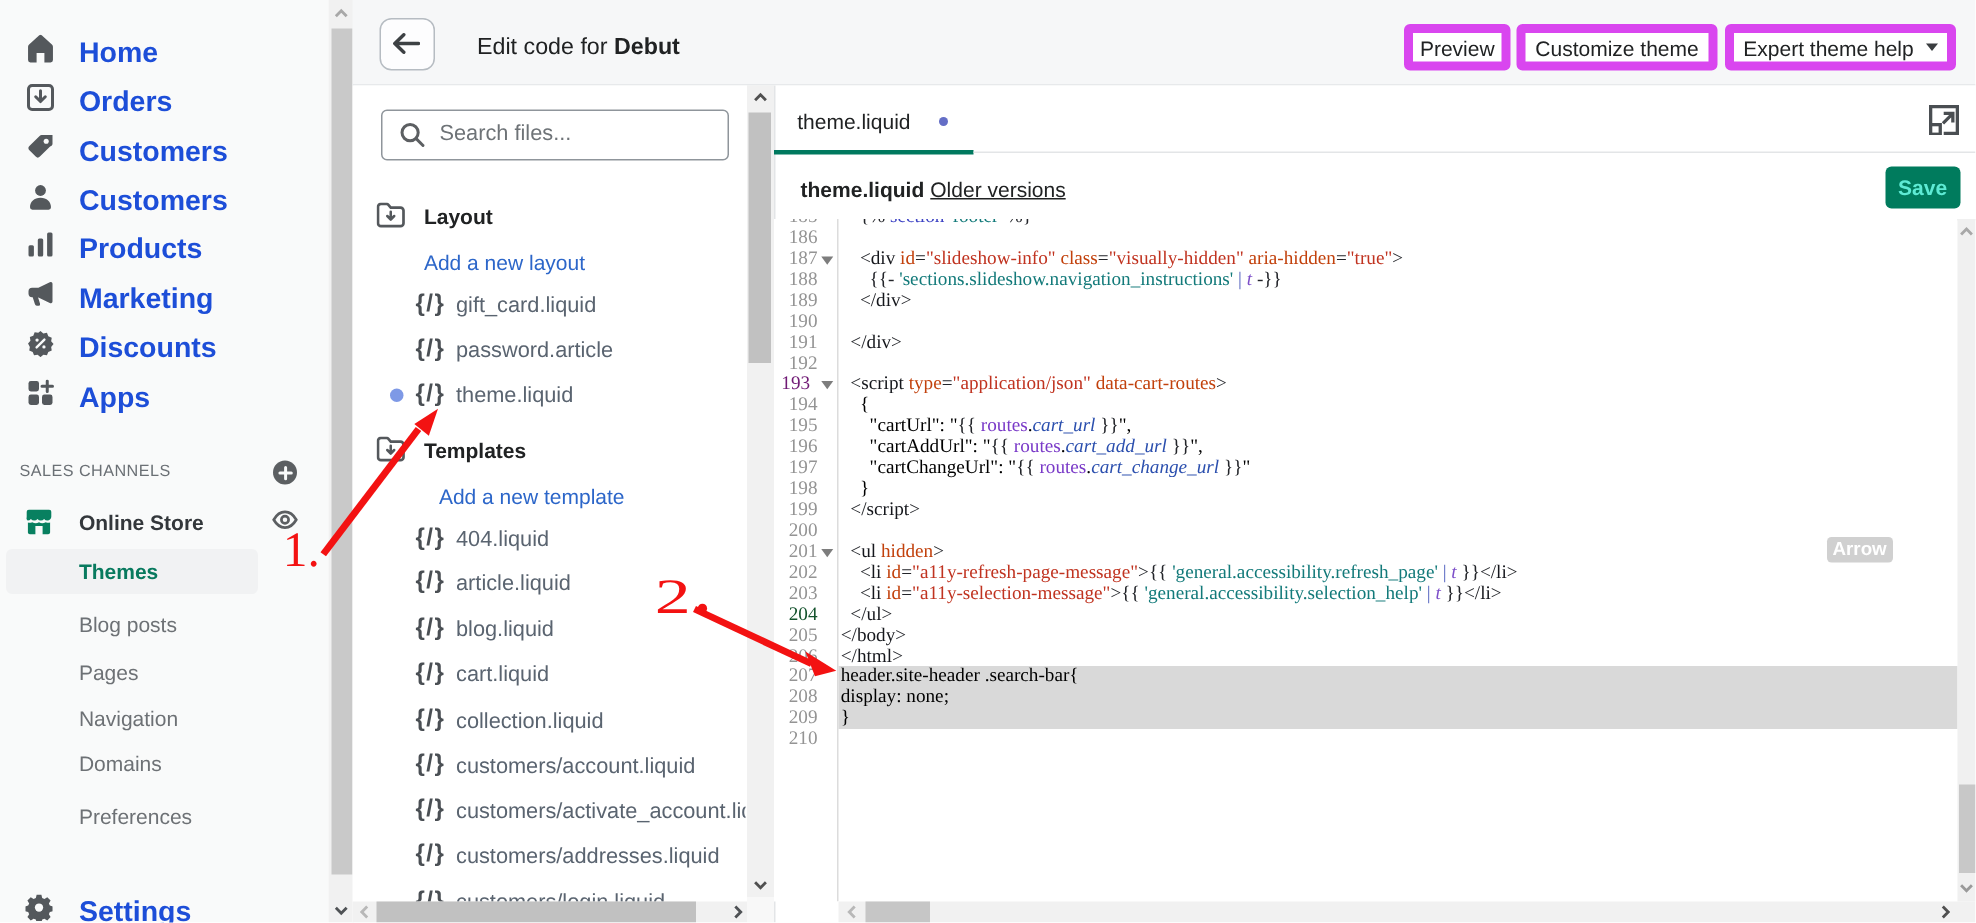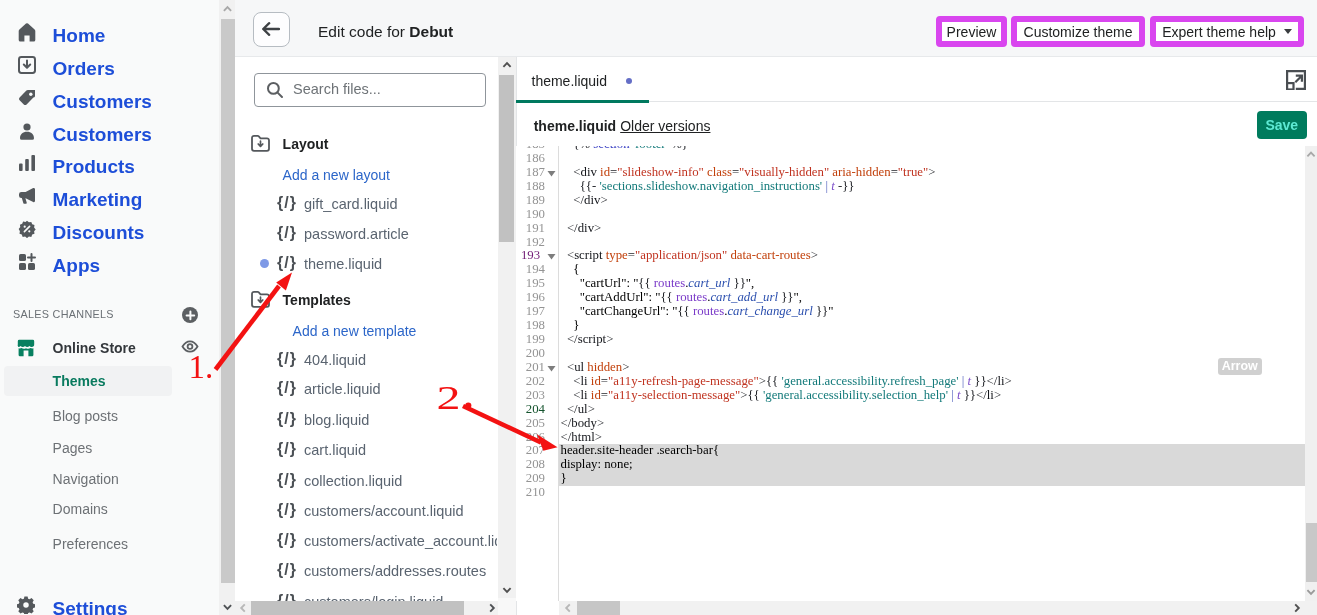--- a/index.html
+++ b/index.html
@@ -141,21 +141,21 @@
     <div class="abs" style="left:304px;top:411.9px;width:193px;overflow:hidden;white-space:nowrap;font-size:14.5px;color:#5a6470;">blog.liquid</div>
 <div class="abs" style="left:277px;top:440.4px;font-size:16px;font-weight:700;color:#4a4f54;letter-spacing:1px;">{/}</div>
     <div class="abs" style="left:304px;top:442.4px;width:193px;overflow:hidden;white-space:nowrap;font-size:14.5px;color:#5a6470;">cart.liquid</div>
 <div class="abs" style="left:277px;top:470.9px;font-size:16px;font-weight:700;color:#4a4f54;letter-spacing:1px;">{/}</div>
     <div class="abs" style="left:304px;top:472.9px;width:193px;overflow:hidden;white-space:nowrap;font-size:14.5px;color:#5a6470;">collection.liquid</div>
 <div class="abs" style="left:277px;top:500.9px;font-size:16px;font-weight:700;color:#4a4f54;letter-spacing:1px;">{/}</div>
     <div class="abs" style="left:304px;top:502.9px;width:193px;overflow:hidden;white-space:nowrap;font-size:14.5px;color:#5a6470;">customers/account.liquid</div>
 <div class="abs" style="left:277px;top:530.8px;font-size:16px;font-weight:700;color:#4a4f54;letter-spacing:1px;">{/}</div>
     <div class="abs" style="left:304px;top:532.8px;width:193px;overflow:hidden;white-space:nowrap;font-size:14.5px;color:#5a6470;">customers/activate_account.liquid</div>
 <div class="abs" style="left:277px;top:560.8px;font-size:16px;font-weight:700;color:#4a4f54;letter-spacing:1px;">{/}</div>
-    <div class="abs" style="left:304px;top:562.8px;width:193px;overflow:hidden;white-space:nowrap;font-size:14.5px;color:#5a6470;">customers/addresses.routes</div>
+    <div class="abs" style="left:304px;top:562.8px;width:193px;overflow:hidden;white-space:nowrap;font-size:14.5px;color:#5a6470;">customers/addresses.liquid</div>
 <div class="abs" style="left:277px;top:591.9px;font-size:16px;font-weight:700;color:#4a4f54;letter-spacing:1px;">{/}</div>
     <div class="abs" style="left:304px;top:593.9px;width:193px;overflow:hidden;white-space:nowrap;font-size:14.5px;color:#5a6470;">customers/login.liquid</div>
 <div class="abs" style="left:235px;top:601px;width:262.5px;height:14px;background:#f1f1f1;"></div>
 <div class="abs" style="left:250.5px;top:601px;width:213px;height:14px;background:#c1c1c1;"></div>
 <svg class="abs" style="left:235px;top:601px;" width="262" height="14">
       <path d="M9.8 3.4 L6.2 7 L9.8 10.6" fill="none" stroke="#b8b8b8" stroke-width="1.9"></path>
       <path d="M255.2 3.4 L258.8 7 L255.2 10.6" fill="none" stroke="#4f5255" stroke-width="1.9"></path>
     </svg>
 <div class="abs" style="left:497.5px;top:57px;width:18px;height:541px;background:#f1f1f1;"></div>
 <div class="abs" style="left:499px;top:75px;width:15px;height:167px;background:#c1c1c1;"></div>

